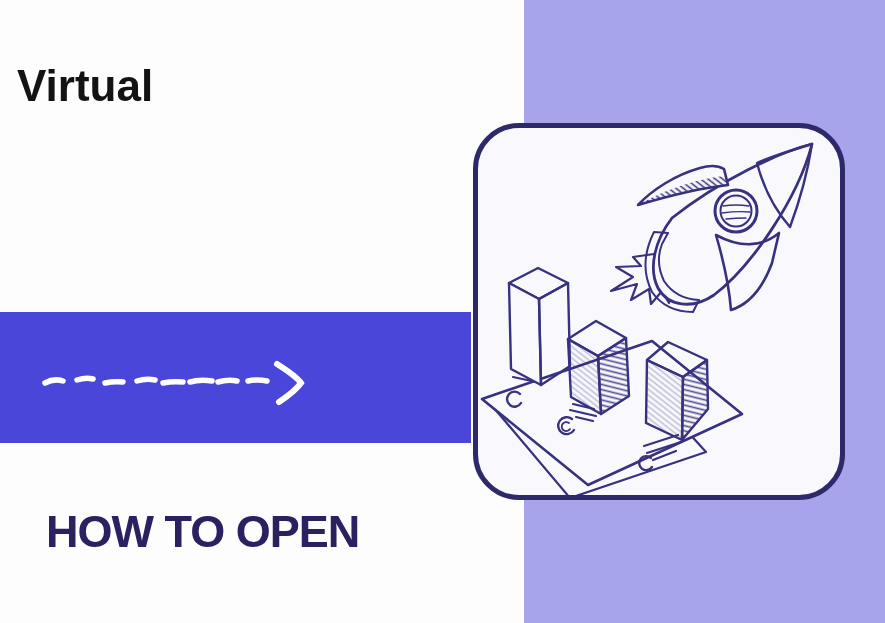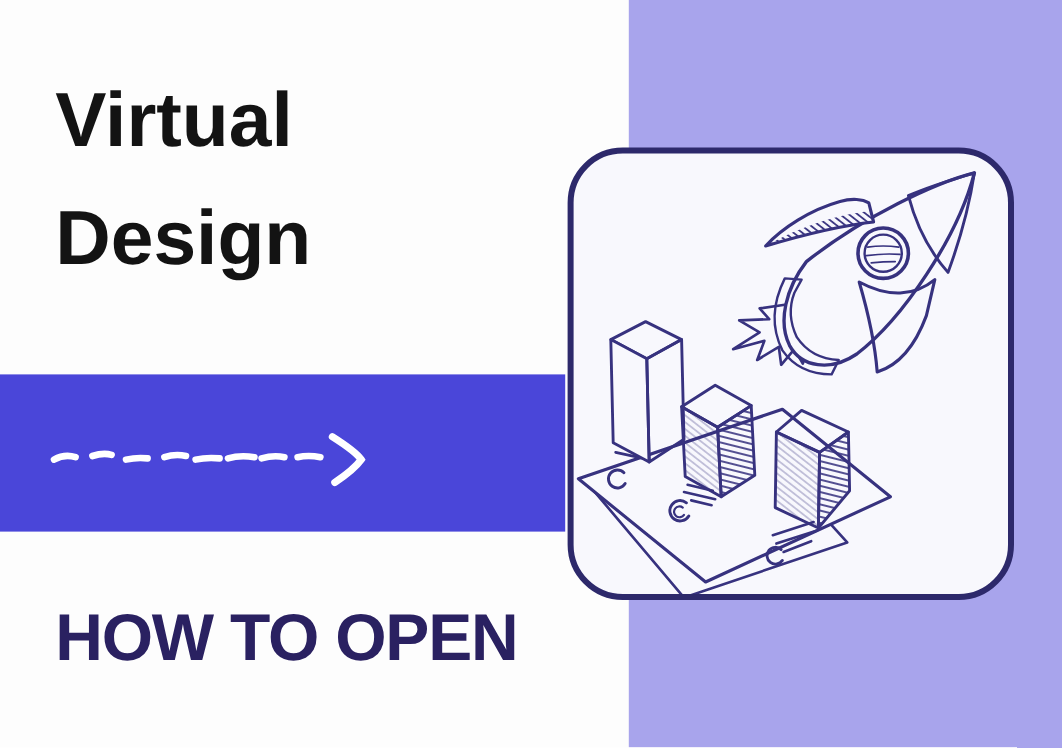--- a/index.html
+++ b/index.html
@@ -8,35 +8,35 @@
     width:885px;height:623px;
     overflow:hidden;
     background:var(--page_bg,#fdfdfd);
     font-family:"Liberation Sans",sans-serif;
   }
   .lavender-band{
     position:absolute;left:524px;top:0;width:361px;height:623px;
     background:var(--lavender,#a8a4ec);
   }
   .title{
-    position:absolute;left:46px;top:8px;
-    font-size:64px;font-weight:700;line-height:98px;
+    position:absolute;left:17px;top:8px;
+    font-size:44px;font-weight:700;line-height:98px;
     color:var(--title_color,#131313);
     letter-spacing:0;
   }
   .title span{display:block;}
   .blue-band{
     position:absolute;left:0;top:312px;width:471px;height:131px;
     background:var(--accent_blue,#4a46d9);
   }
   .arrow-svg{position:absolute;left:40px;top:46px;width:270px;height:50px;}
   .arrow-svg path{stroke:var(--arrow_color,#fff);fill:none;stroke-linecap:round;}
   .subtitle{
     position:absolute;left:46px;top:504px;
-    font-size:55px;line-height:55px;font-weight:700;letter-spacing:-1px;
+    font-size:45px;line-height:55px;font-weight:700;letter-spacing:-1px;
     color:var(--subtitle_color,#2a2161);
     white-space:nowrap;
   }
   .card{
     position:absolute;left:473px;top:123px;width:372px;height:377px;
     box-sizing:border-box;
     background:var(--card_bg,#f8f8fd);
     border:5px solid var(--navy_border,#2d296b);
     border-radius:46px;
     overflow:hidden;
@@ -46,21 +46,20 @@
 </style>
 </head>
 <body>
 
 <div class="poster">
 
   <div class="lavender-band"></div>
 
   <h1 class="title">
     <span>Virtual</span>
-    <span>Design</span>
   </h1>
 
   <div class="blue-band">
     <svg class="arrow-svg" viewBox="0 0 270 50" aria-hidden="true">
       <path d="M 5 25 Q 14 20 23 23" stroke-width="5.5"></path>
       <path d="M 37 22 Q 46 19 53 21" stroke-width="5.5"></path>
       <path d="M 65 25 Q 74 23 83 24" stroke-width="5.5"></path>
       <path d="M 97 23 Q 106 20 115 22" stroke-width="5.5"></path>
       <path d="M 123 25 Q 132 23 143 24" stroke-width="5.5"></path>
       <path d="M 150 24 Q 160 21 172 23" stroke-width="5.5"></path>

